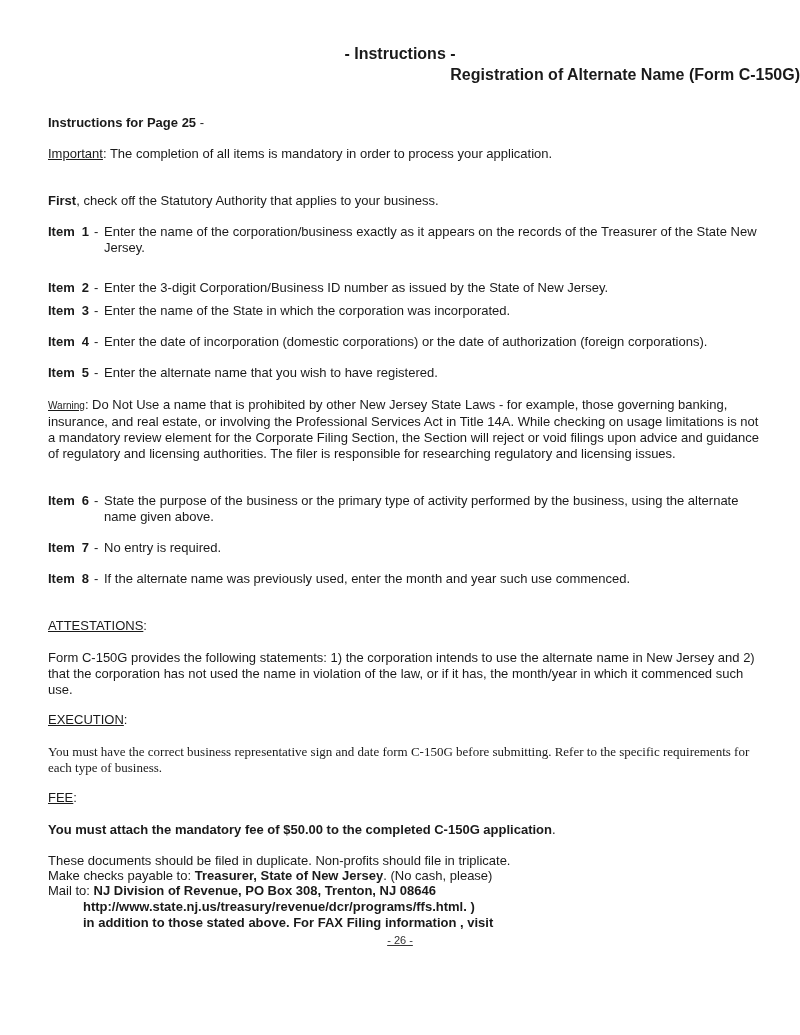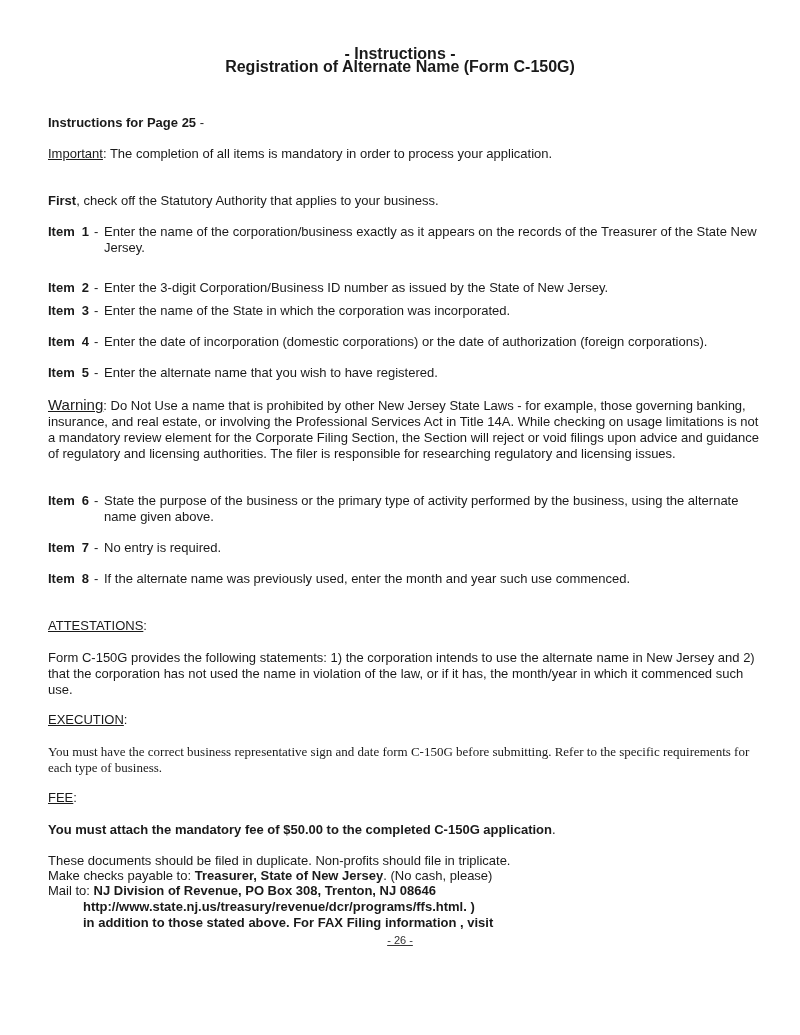--- a/index.html
+++ b/index.html
@@ -13,30 +13,30 @@
     left: 0; width: 800px; text-align: center;
     font-weight: bold; font-size: 16px; line-height: 20px;
   }
   .b { font-weight: bold; }
   .u { text-decoration: underline; }
   .para { left: 48px; width: 712px; }
   .item { left: 48px; width: 712px; }
   .item .lbl { display: inline-block; width: 56px; font-weight: bold; }
   .item .lbl .num { margin-left: 7px; }
   .item .body { display: block; margin-left: 56px; margin-top: -16px; text-indent: 0; }
-  .warn-word { font-size: 15px; text-decoration: underline; }
+  .warn-word { font-size: 10px; text-decoration: underline; }
   .fax { left: 50px; width: 700px; font-weight: bold; }
   .fax .cont { display: block; padding-left: 33px; }
   .pagenum { left: 0; width: 800px; text-align: center; font-size: 11px; color: #333; }
 </style>
 </head>
 <body>
 
 <div class="abs title" style="top:44px;">- Instructions -</div>
-<div class="abs title" style="top:57px;">Registration of Alternate Name (Form C-150G)</div>
+<div class="abs title" style="top:65px;text-align:right;">Registration of Alternate Name (Form C-150G)</div>
 
 <div class="abs para" style="top:115px;"><span class="b">Instructions for Page 25</span><span> -</span></div>
 
 <div class="abs para" style="top:146px;"><span class="u">Important</span><span>: The completion of all items is mandatory in order to process your application.</span></div>
 
 <div class="abs para" style="top:193px;"><span class="b">First</span><span>, check off the Statutory Authority that applies to your business.</span></div>
 
 <div class="abs item" style="top:224px;">
   <span class="lbl"><span>Item</span><span class="num">1</span></span><span style="position:absolute;left:46px;">-</span>
   <span class="body">Enter the name of the corporation/business exactly as it appears on the records of the Treasurer of the State New Jersey.</span>

